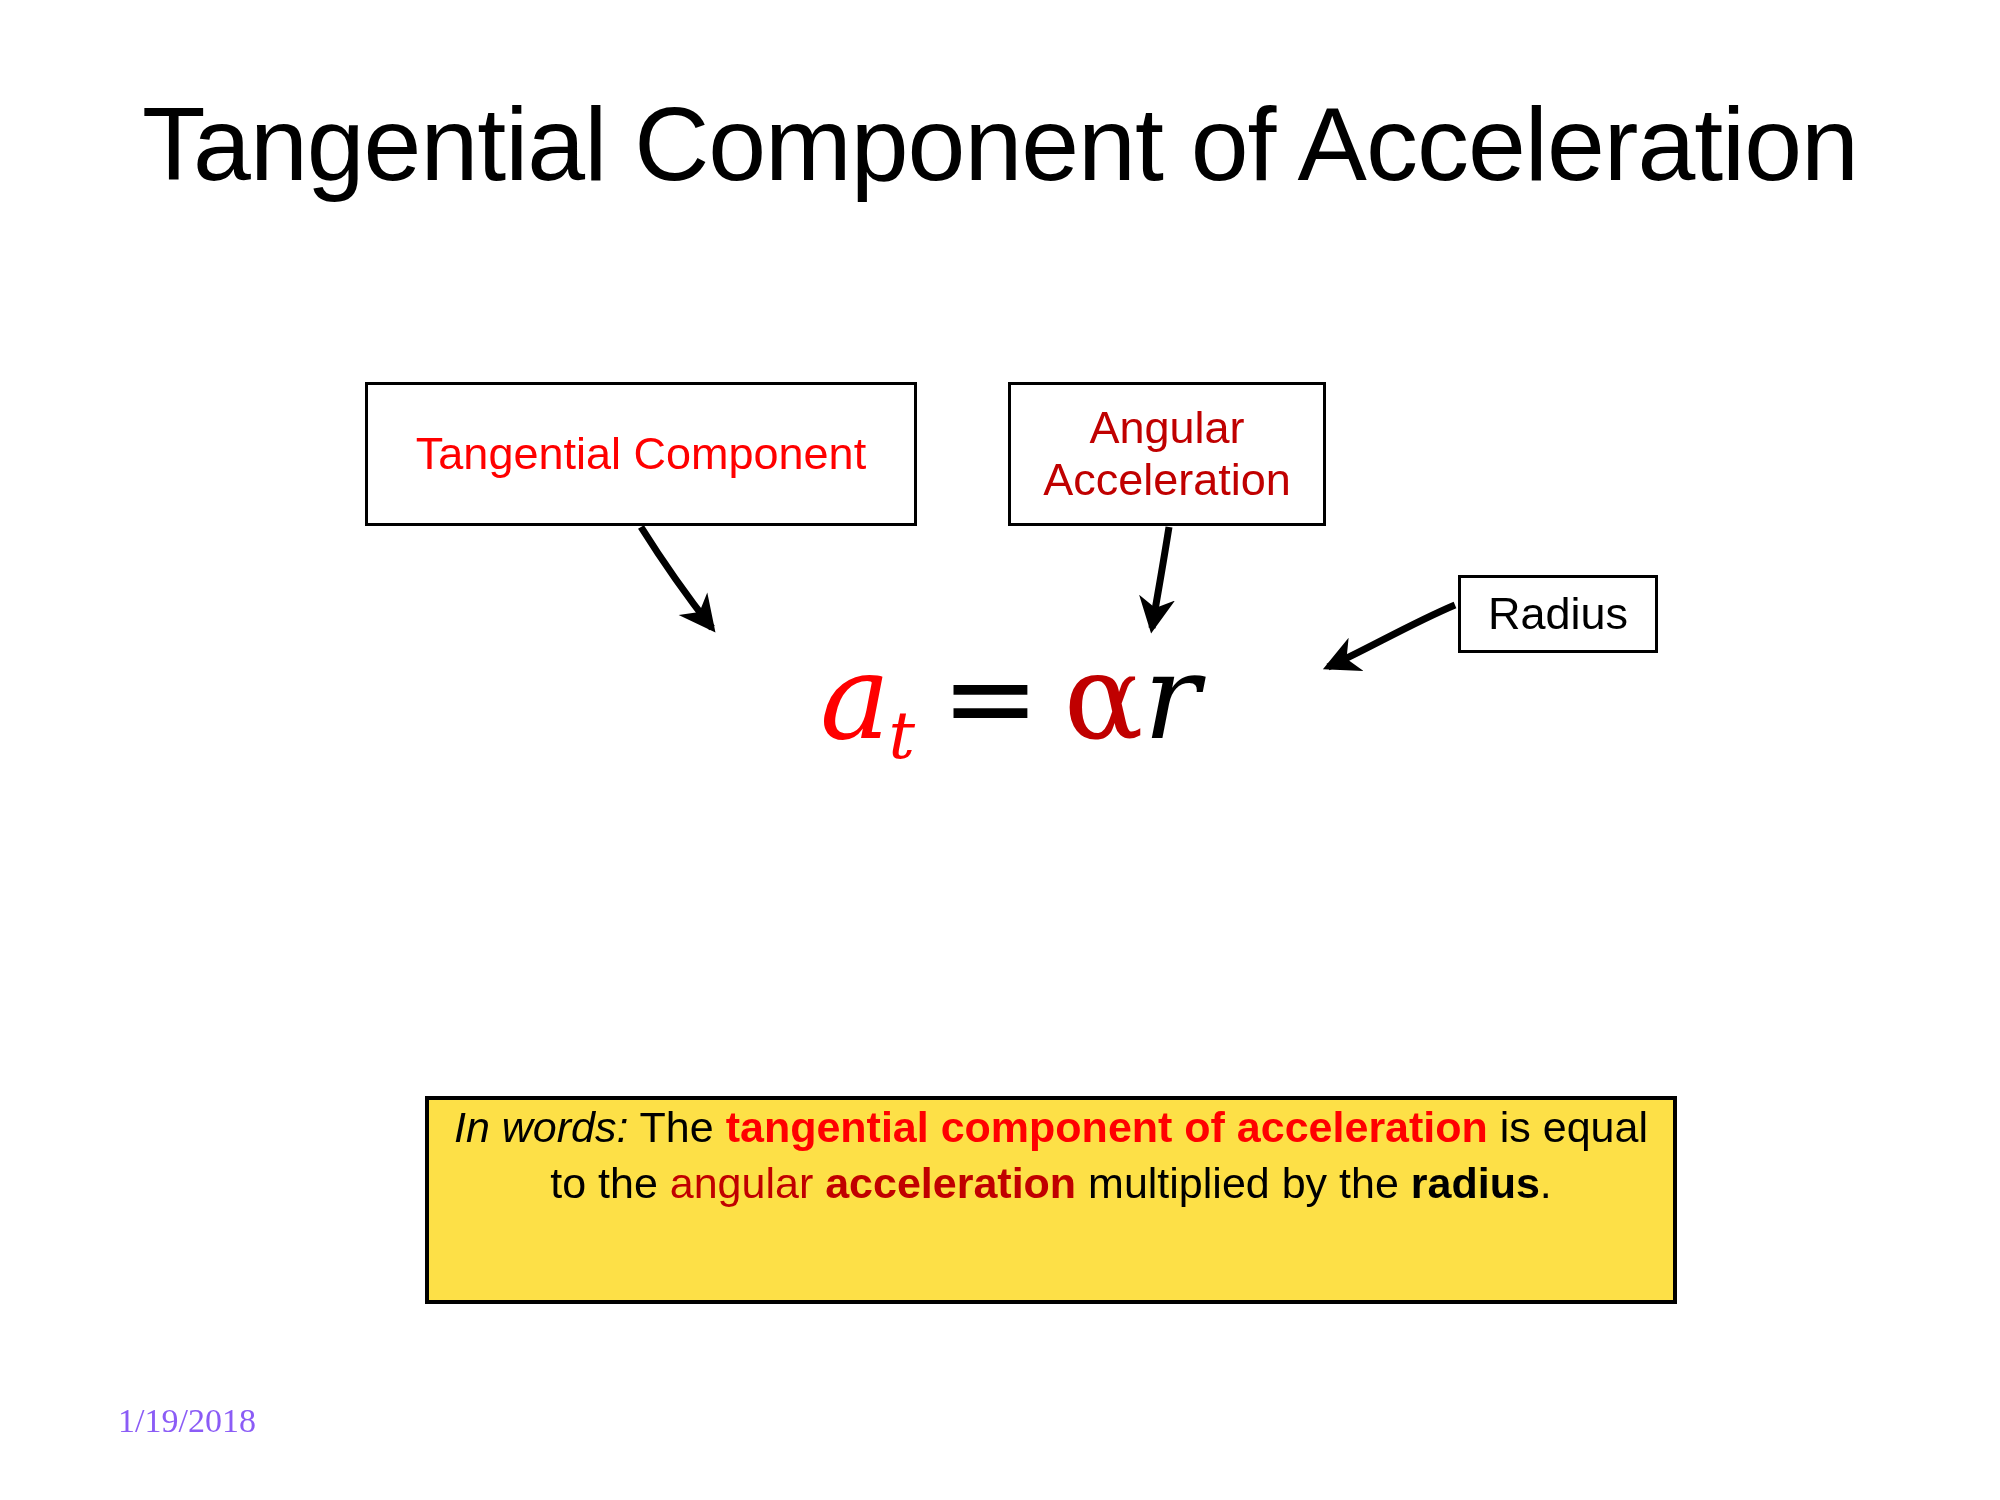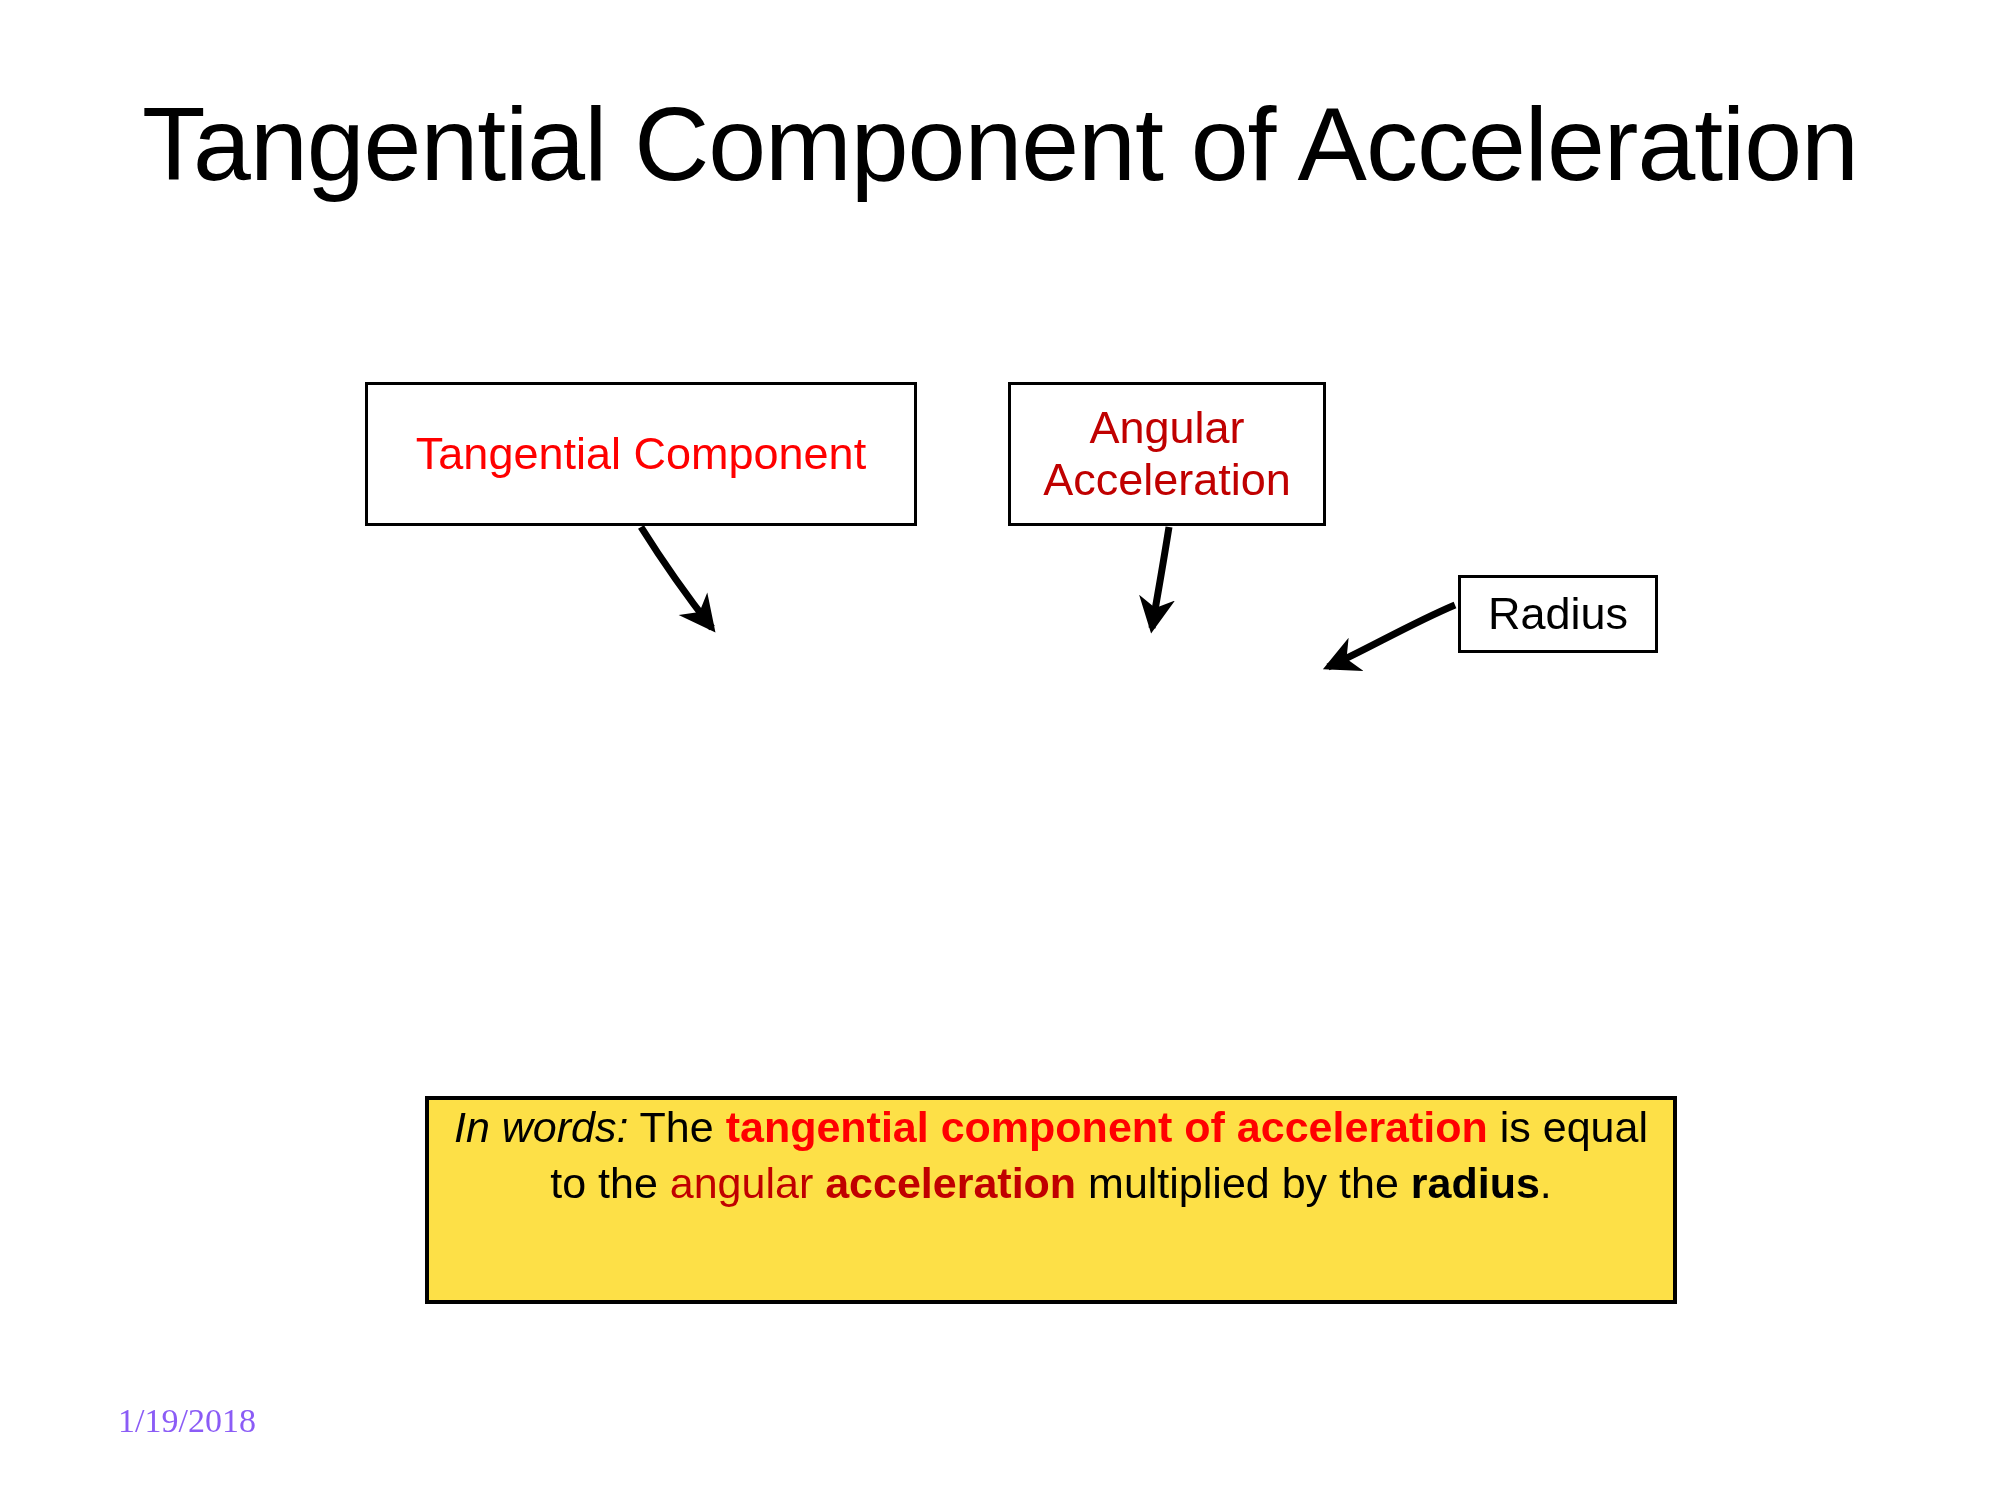--- a/index.html
+++ b/index.html
@@ -176,20 +176,26 @@
     <span class="ctext">
       <span>Angular</span><br>
       <span>Acceleration</span>
     </span>
   </div>
 
   <div class="callout" id="callout-radius">
     <span class="ctext">Radius</span>
   </div>
 
+  <div id="equation">
+    <span class="eq-var at-red"><span>a</span><sub class="sub-t">t</sub></span>
+    <span class="eq-sign">=</span>
+    <span class="eq-var alpha-red">α</span>
+    <span class="eq-var r-black">r</span>
+  </div>
 
   <svg id="arrows" viewBox="0 0 2000 1500">
     <defs>
       <marker id="ah" markerWidth="6" markerHeight="6" refX="4.4" refY="3" orient="auto" markerUnits="strokeWidth">
         <path d="M0,0.4 L5.2,3 L0,5.6 L1.5,3 Z" fill="#000000"></path>
       </marker>
     </defs>
 
     <path d="M 641 527 C 668 570, 690 600, 712 628" fill="none" stroke="#000000" stroke-width="7" marker-end="url(#ah)"></path>
 

